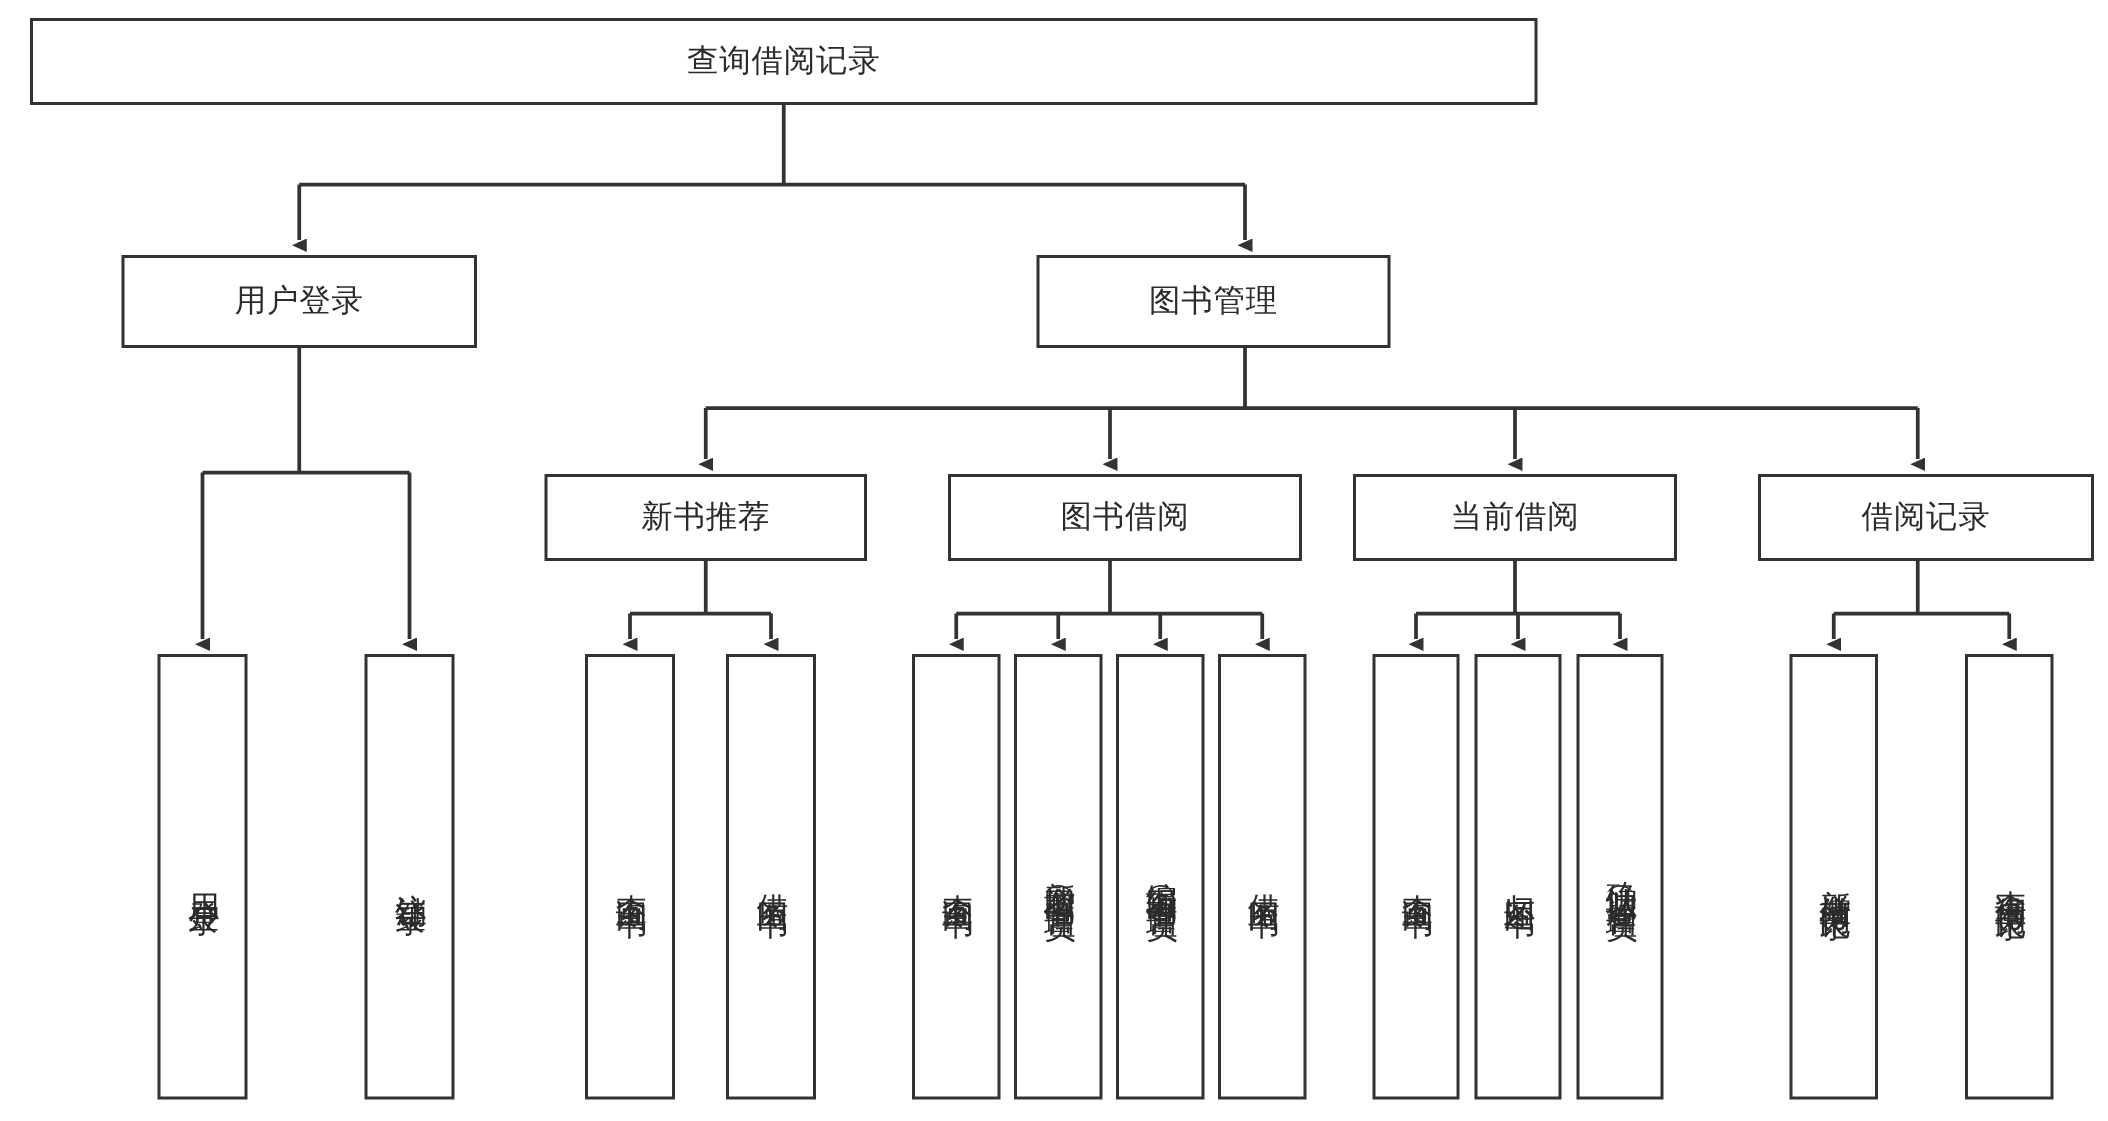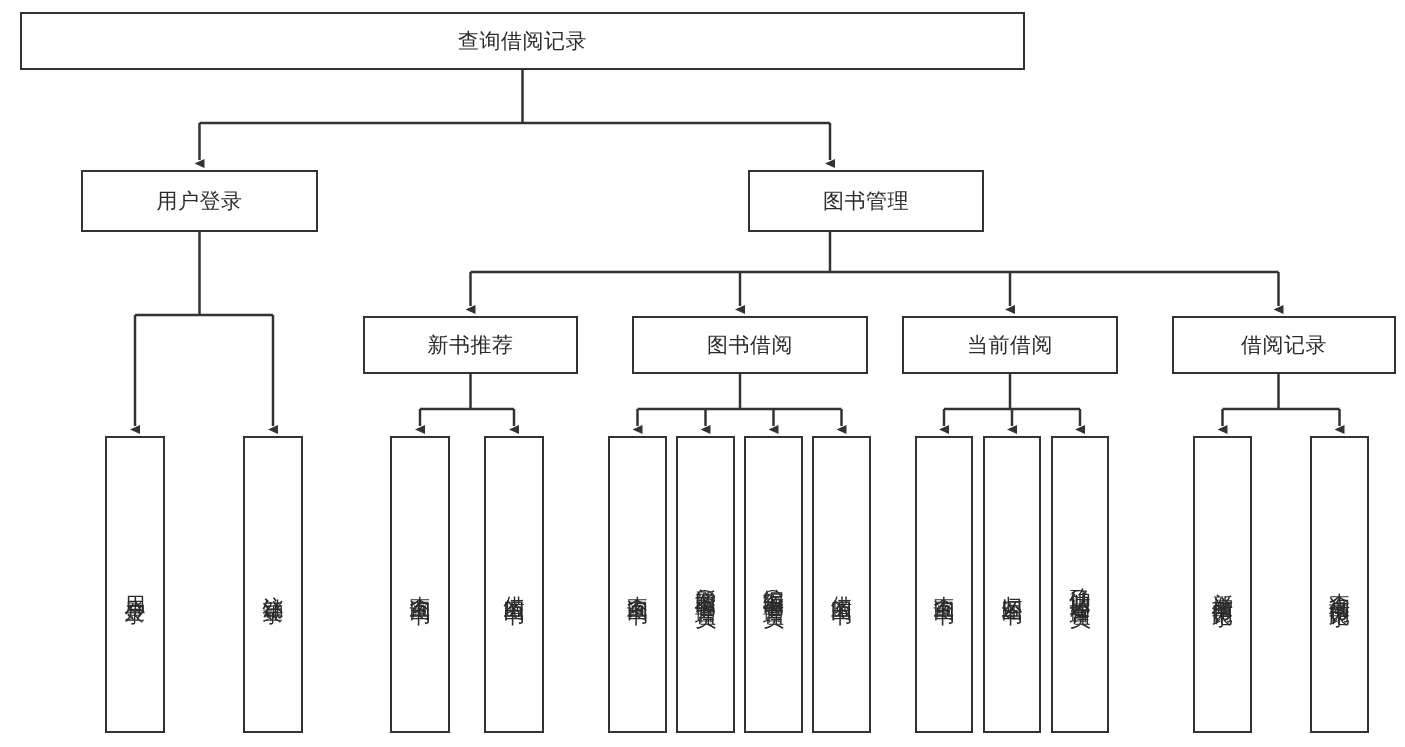--- a/index.html
+++ b/index.html
@@ -105,21 +105,21 @@
       </g>
   </svg>
 
   <div id="nodes-layer">
       <div class="node-box" style="left: 20px; top: 12px; width: 1005px; height: 58px;">
         <span class="node-label-h">查询借阅记录</span>
       </div>
       <div class="node-box" style="left: 81px; top: 170px; width: 237px; height: 62px;">
         <span class="node-label-h">用户登录</span>
       </div>
-      <div class="node-box" style="left: 748px; top: 170px; width: 236px; height: 62px;">
+      <div class="node-box" style="left: 691px; top: 170px; width: 236px; height: 62px;">
         <span class="node-label-h">图书管理</span>
       </div>
       <div class="node-box" style="left: 363px; top: 316px; width: 215px; height: 58px;">
         <span class="node-label-h">新书推荐</span>
       </div>
       <div class="node-box" style="left: 632px; top: 316px; width: 236px; height: 58px;">
         <span class="node-label-h">图书借阅</span>
       </div>
       <div class="node-box" style="left: 902px; top: 316px; width: 216px; height: 58px;">
         <span class="node-label-h">当前借阅</span>

